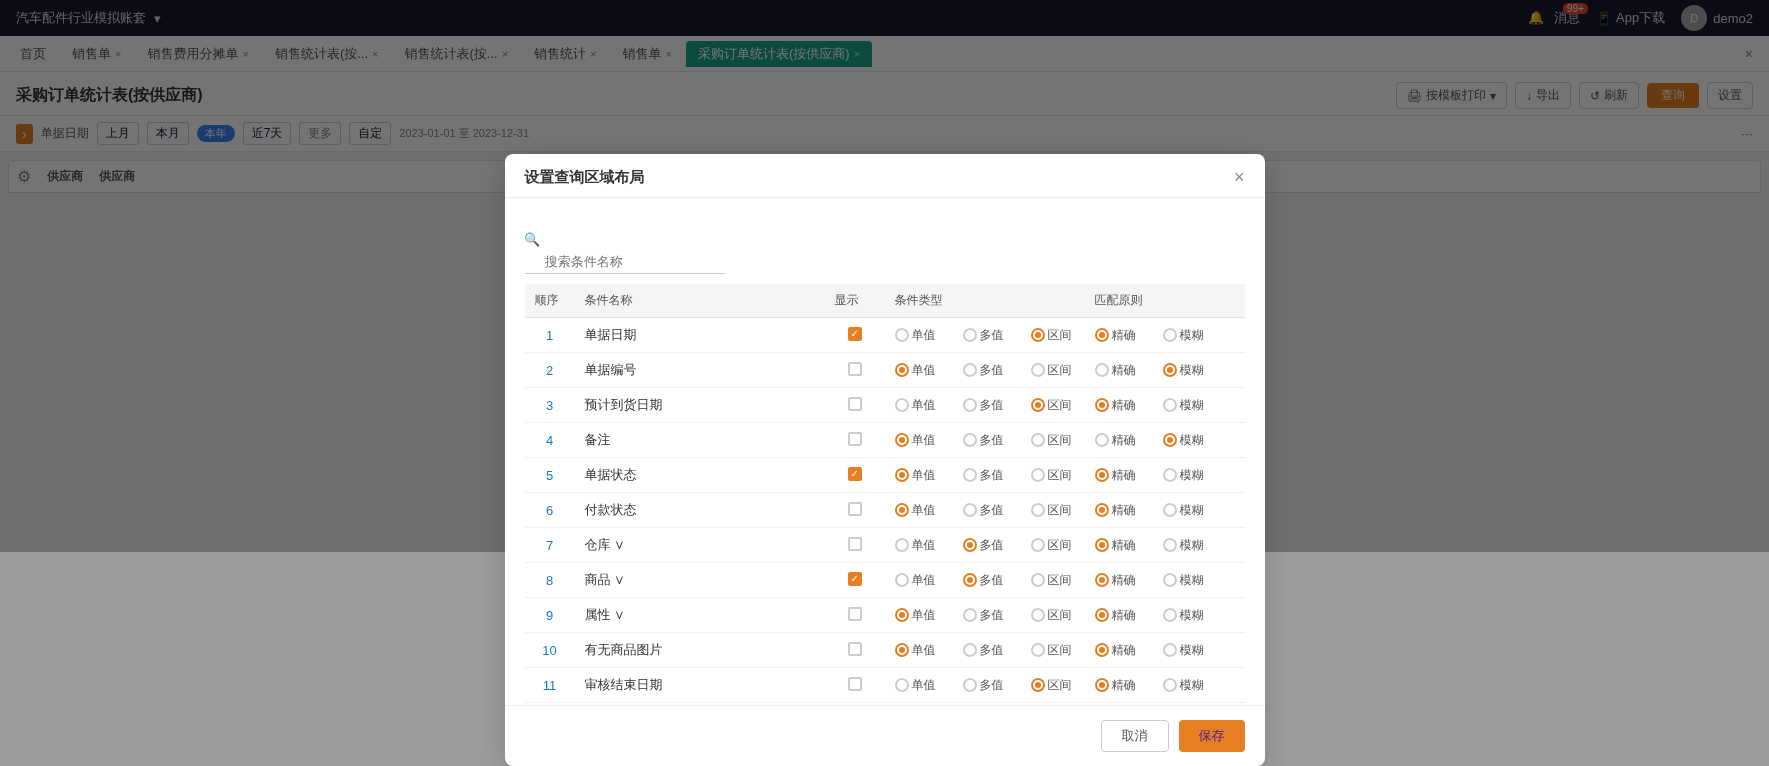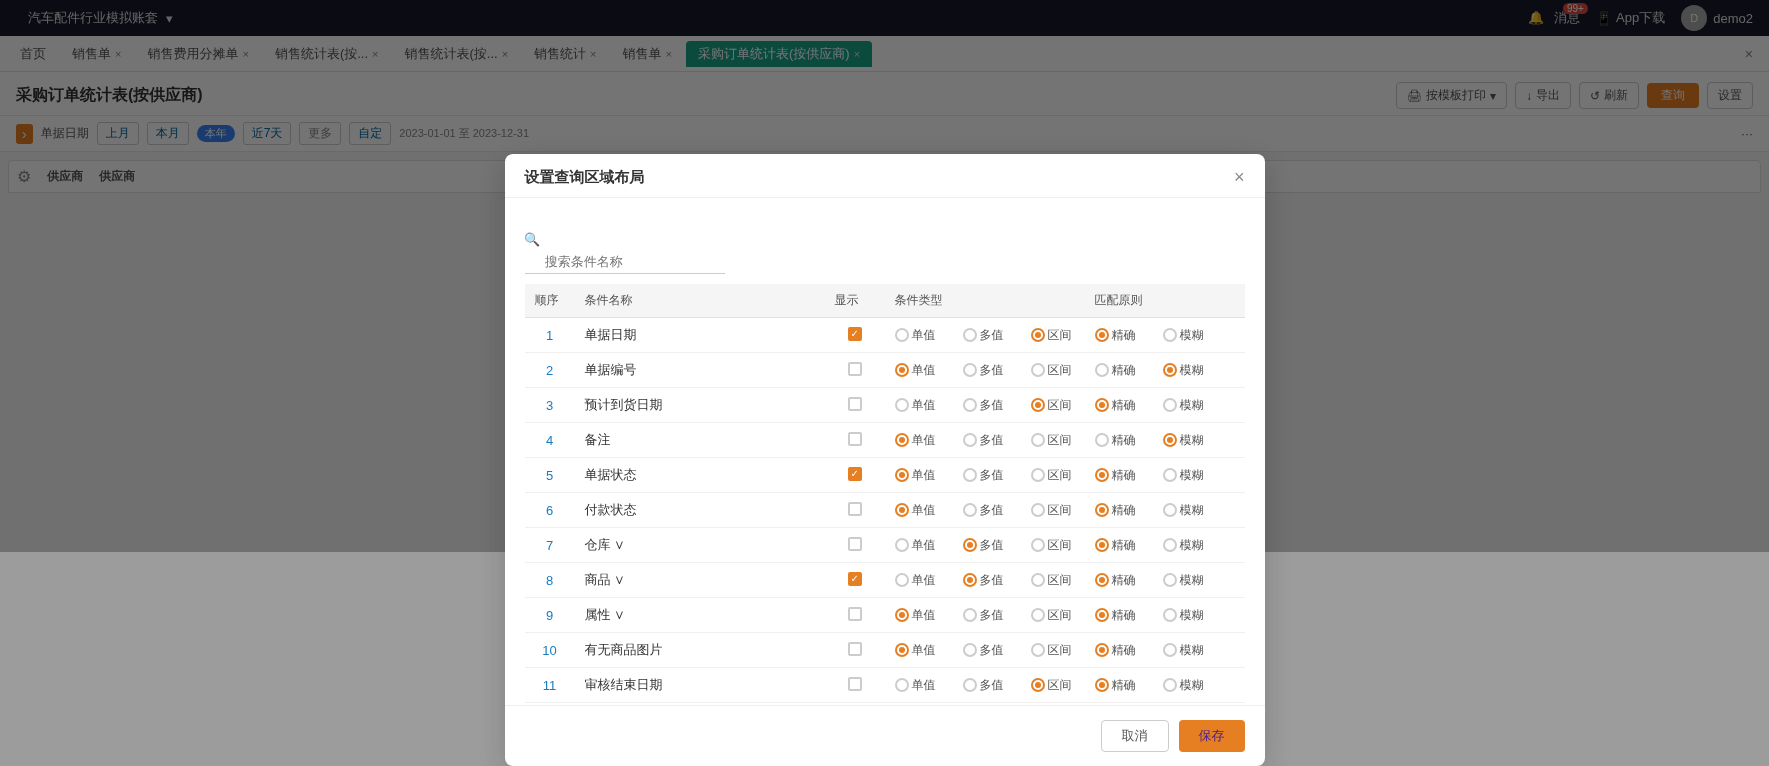--- a/index.html
+++ b/index.html
@@ -8,21 +8,21 @@
     
     .top-bar {
       background: #1a1a2e;
       height: 36px;
       display: flex;
       align-items: center;
       justify-content: space-between;
       padding: 0 16px;
       color: #ccc;
     }
-    .top-bar-left { display: flex; align-items: center; gap: 8px; font-size: 13px; color: #ddd; margin-left: 12px; }
+    .top-bar-left { display: flex; align-items: center; gap: 8px; font-size: 13px; color: #ddd; }
     .top-bar-right { display: flex; align-items: center; gap: 16px; font-size: 13px; color: #ddd; }
     .notif-badge { position: relative; display: inline-block; }
     .badge { background: #e74c3c; color: #fff; border-radius: 8px; font-size: 10px; padding: 0 4px; position: absolute; top: -6px; right: -8px; }
     .avatar { width: 26px; height: 26px; border-radius: 50%; background: #aaa; display: inline-flex; align-items: center; justify-content: center; color: #fff; font-size: 11px; }
 
     
     .tab-bar {
       background: #fff;
       height: 36px;
       display: flex;
@@ -61,21 +61,21 @@
     
     .filter-bar {
       background: #fff;
       padding: 6px 16px;
       display: flex; align-items: center; gap: 8px;
       border-bottom: 1px solid #e8e8e8;
       font-size: 12px; color: #555;
     }
     .filter-toggle { background: #e67e22; color: #fff; border: none; border-radius: 3px; padding: 2px 6px; cursor: pointer; font-size: 14px; }
     .filter-label { color: #555; font-size: 12px; }
-    .filter-dates-btn { background: #fff; border: 1px solid #ccc; border-radius: 3px; padding: 2px 8px; cursor: pointer; font-size: 12px; color: #0369a1; }
+    .filter-dates-btn { background: #fff; border: 1px solid #ccc; border-radius: 3px; padding: 2px 8px; cursor: pointer; font-size: 12px; color: #0f172a; }
     .filter-tag-today { background: #3b82f6; color: #fff; border-radius: 10px; padding: 1px 8px; font-size: 11px; font-weight: normal; }
     .filter-date-range { color: #888; font-size: 11px; }
     .filter-more { color: #888; cursor: pointer; }
     .filter-right { margin-left: auto; display: flex; gap: 4px; }
 
     
     .main-content { background: #f5f5f5; padding: 8px; min-height: 400px; }
     .table-header-row {
       background: #fff;
       display: flex; align-items: center;

